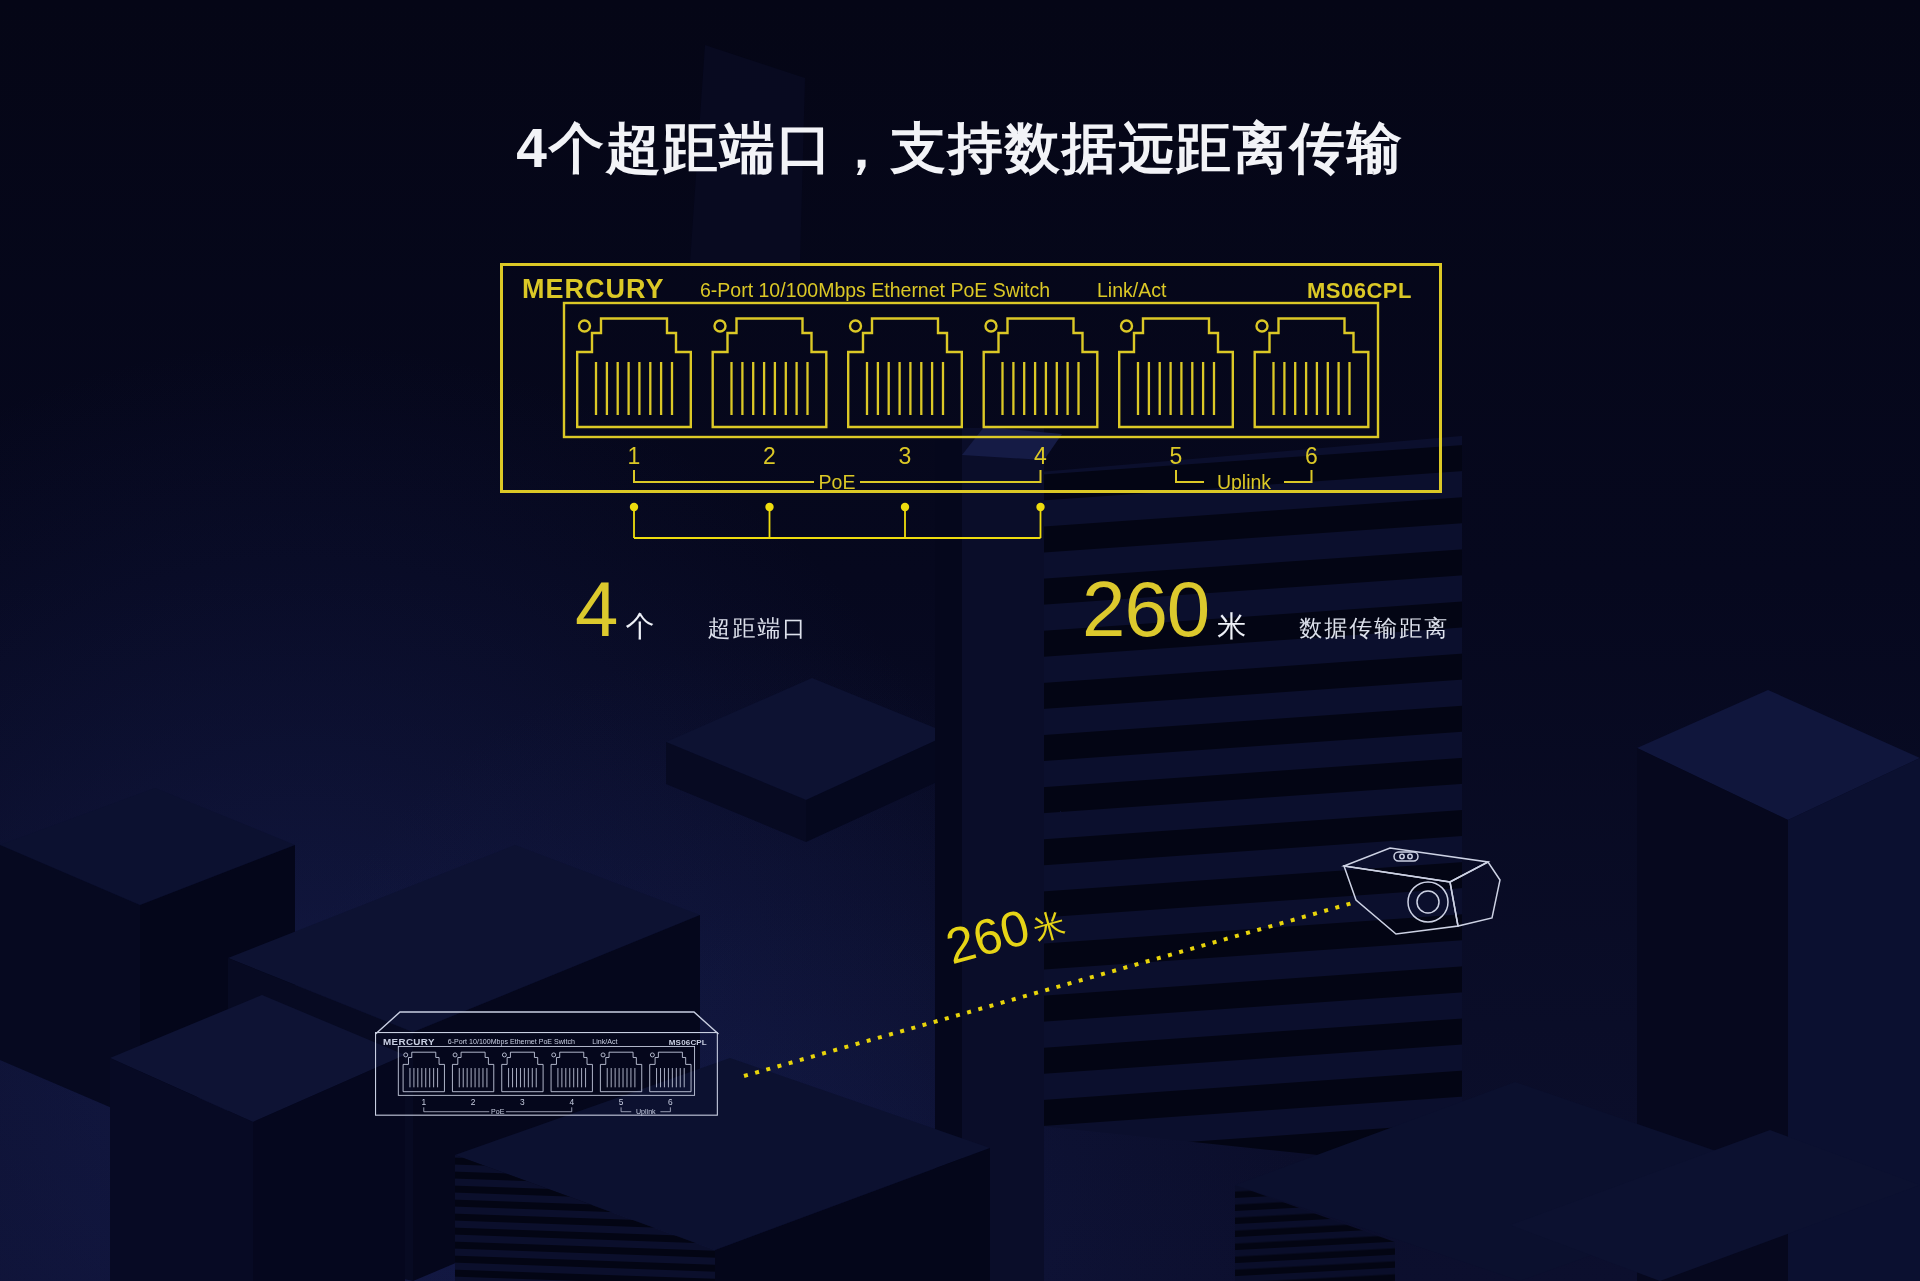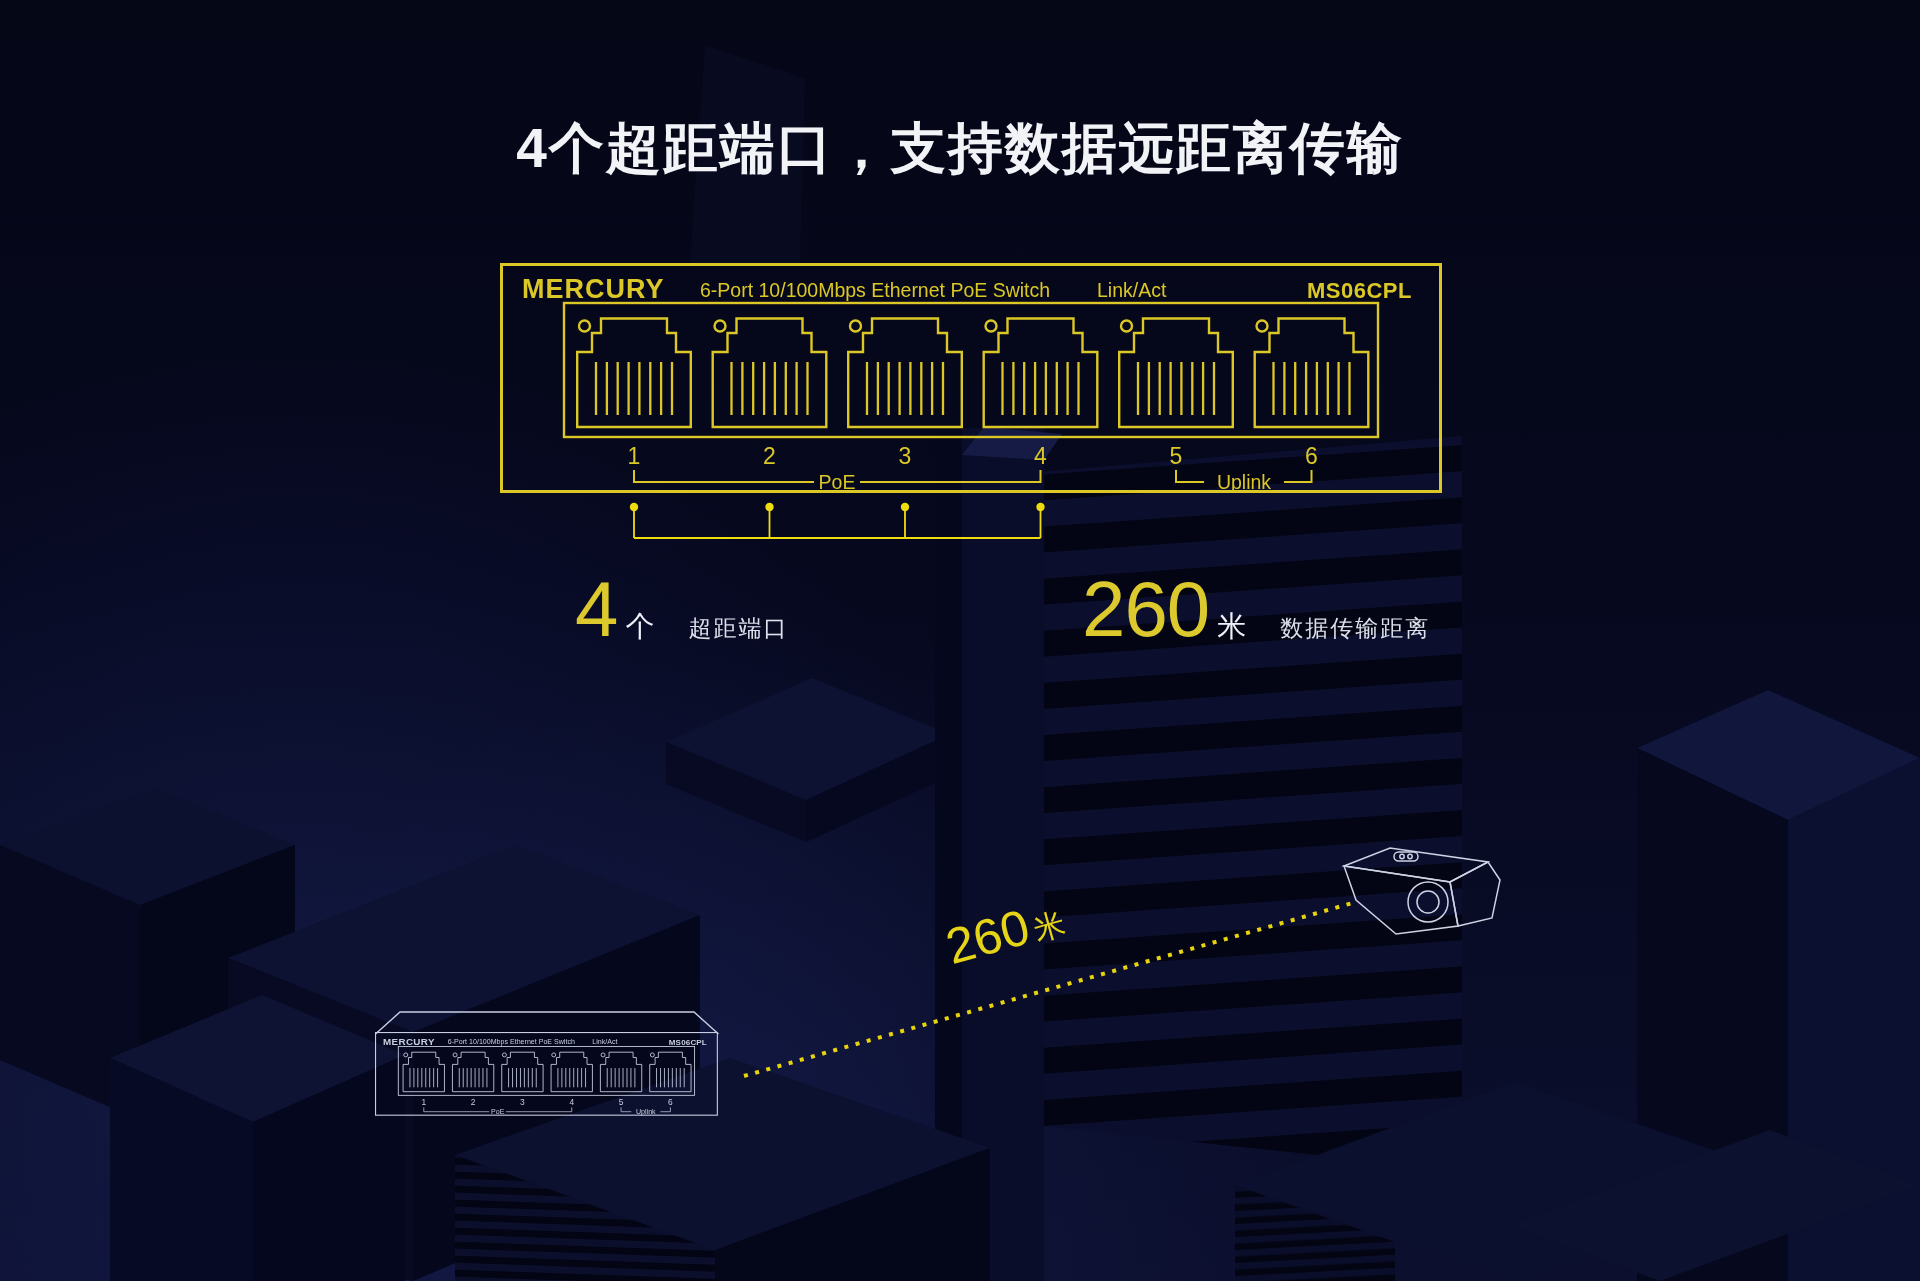--- a/index.html
+++ b/index.html
@@ -14,21 +14,21 @@
   .page-title{
     position:absolute;left:0;right:0;top:112px;margin:0;text-align:center;
     font-size:55px;font-weight:600;letter-spacing:2px;color:#f2f3f7;
   }
   .panel-text{font-family:"Liberation Sans",sans-serif;}
   .stat{position:absolute;display:flex;align-items:baseline;white-space:nowrap;}
   .stat-ports{left:575px;top:570px;}
   .stat-distance{left:1082px;top:570px;}
   .stat-value{font-size:78px;line-height:1;color:#dcc92d;letter-spacing:-1px;}
   .stat-unit{font-size:29px;color:#eef1f8;margin-left:8px;}
-  .stat-label{font-size:23px;color:#dde1ec;margin-left:34px;letter-spacing:2px;}
+  .stat-label{font-size:23px;color:#dde1ec;margin-left:53px;letter-spacing:2px;}
   .distance-tag{
     position:absolute;left:955px;top:922px;display:flex;align-items:baseline;
     transform:rotate(-15.5deg);transform-origin:left bottom;white-space:nowrap;
   }
   .distance-tag .tag-value{font-size:50px;line-height:1;color:#e6d416;}
   .distance-tag .tag-unit{font-size:31px;color:#e6d416;margin-left:5px;}
 </style>
 </head>
 <body>
 

